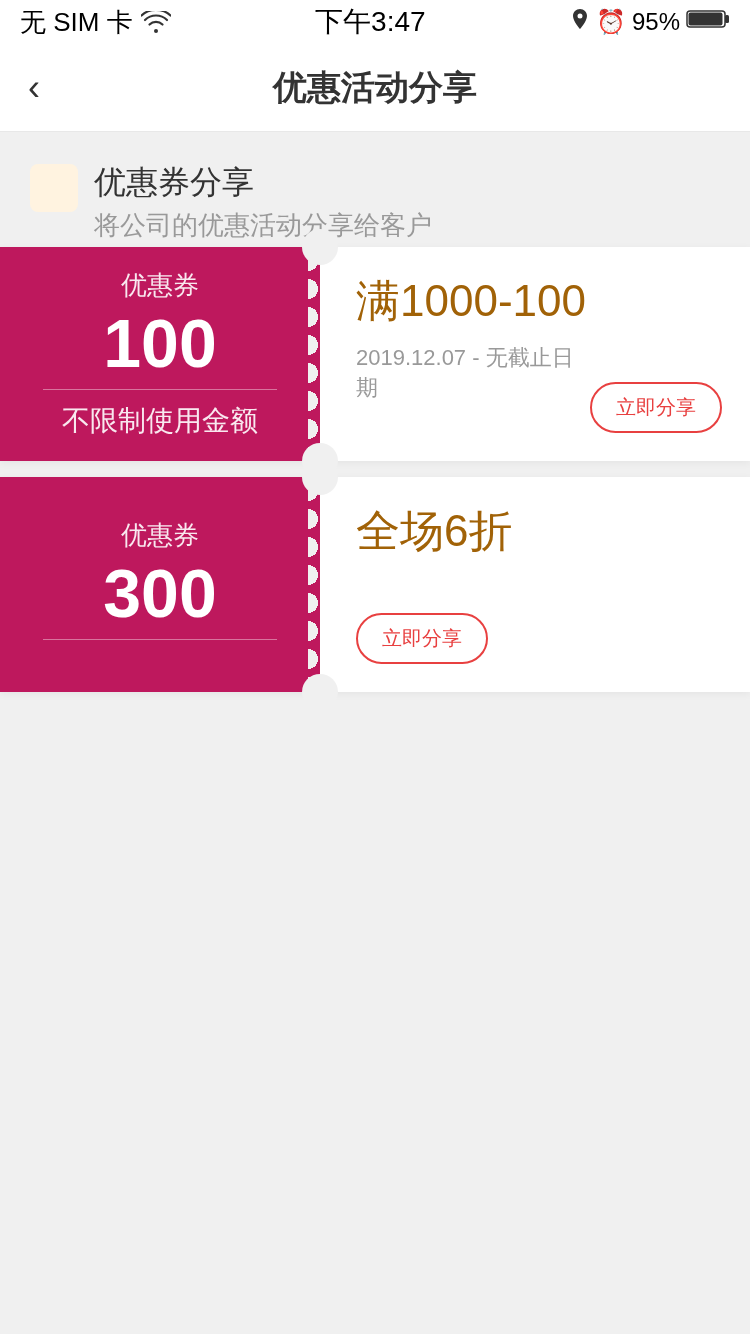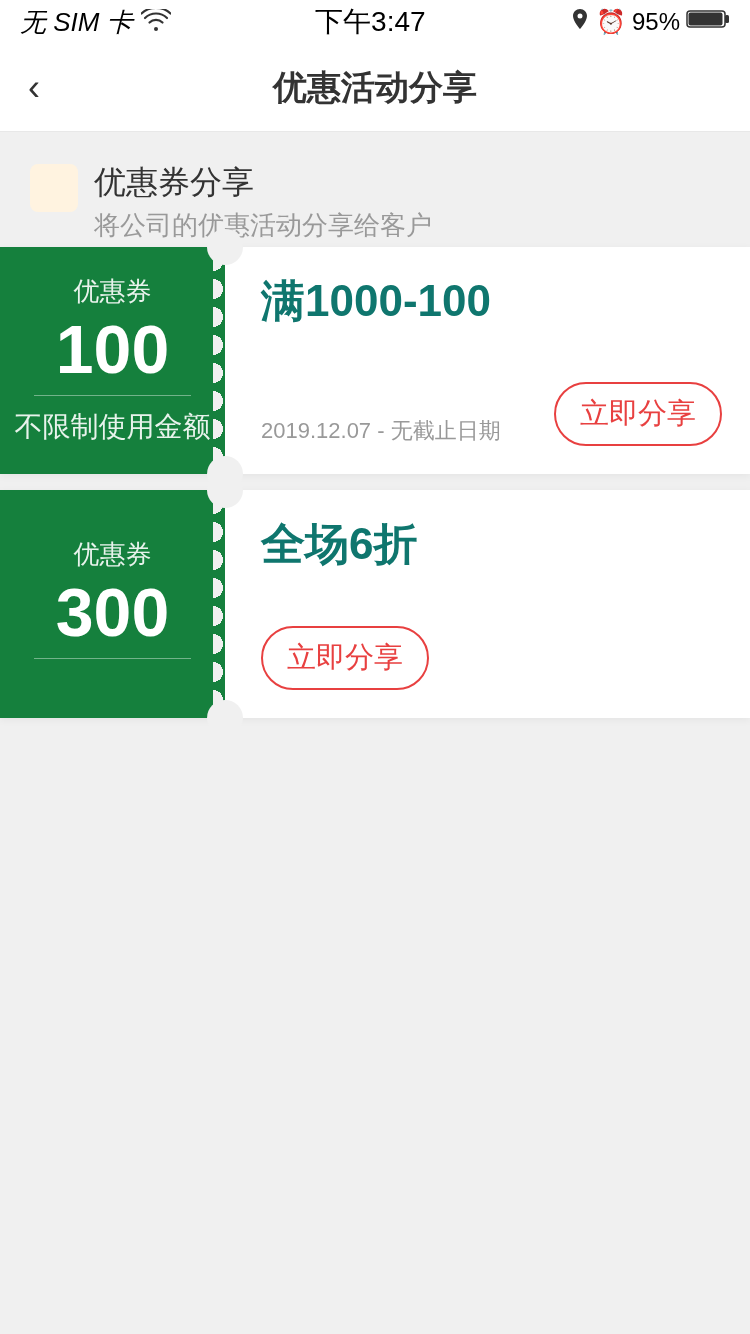--- a/index.html
+++ b/index.html
@@ -18,25 +18,24 @@
       height: 44px;
       background: #fff;
       display: flex;
       align-items: center;
       justify-content: space-between;
       padding: 0 20px;
       font-size: 26px;
     }
     .status-left {
       display: flex;
-      align-items: center;
+      align-items: flex-end;
       gap: 8px;
       font-size: 26px;
       font-weight: 500;
-      font-style: italic;
     }
     .status-center {
       font-size: 28px;
       font-weight: 500;
     }
     .status-right {
       display: flex;
       align-items: center;
       gap: 6px;
       font-size: 24px;
@@ -105,22 +104,22 @@
       background: #fff;
       margin: 0 0 16px 0;
       display: flex;
       align-items: stretch;
       min-height: 180px;
       box-shadow: 0 2px 8px rgba(0,0,0,0.05);
     }
 
     
     .coupon-left {
-      width: 225px;
-      background: #15803d;
+      width: 320px;
+      background: #be185d;
       display: flex;
       flex-direction: column;
       align-items: center;
       justify-content: center;
       padding: 20px 14px;
       position: relative;
       flex-shrink: 0;
     }
     
     .coupon-left::after {
@@ -187,39 +186,39 @@
     .coupon-right {
       flex: 1;
       padding: 28px 28px 28px 36px;
       display: flex;
       flex-direction: column;
       justify-content: center;
       gap: 16px;
     }
     .coupon-name {
       font-size: 44px;
-      font-weight: bold;
-      color: #0f766e;
+      font-weight: normal;
+      color: #a16207;
       line-height: 1.2;
     }
     .coupon-bottom-row {
       display: flex;
-      align-items: flex-end;
+      align-items: flex-start;
       justify-content: space-between;
     }
     .coupon-date {
       font-size: 22px;
       color: #999;
       flex: 1;
     }
     .share-btn {
       border: 2px solid #e84040;
       border-radius: 36px;
       padding: 10px 24px;
-      font-size: 29px;
+      font-size: 20px;
       color: #e84040;
       background: transparent;
       cursor: pointer;
       white-space: nowrap;
       flex-shrink: 0;
       margin-top: 39px;
     }
 
     
     .empty-area {

